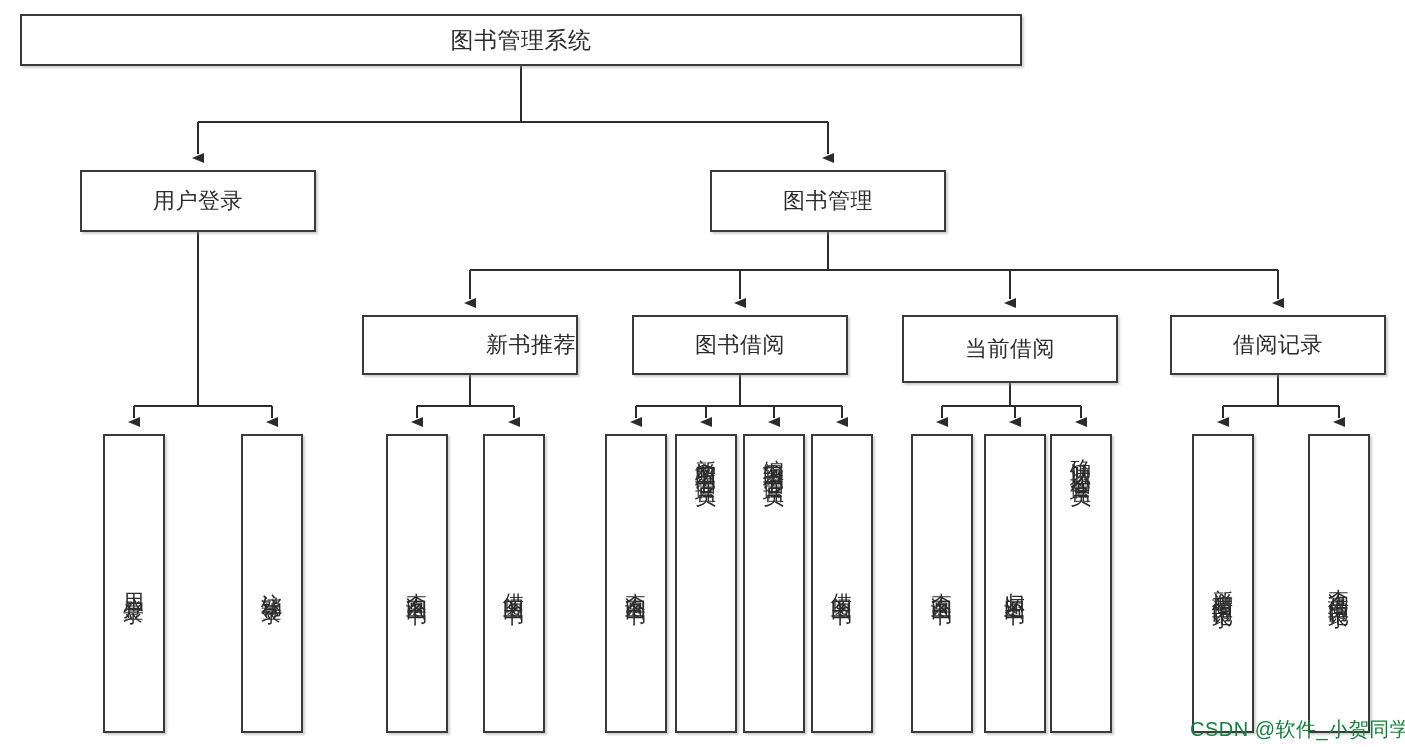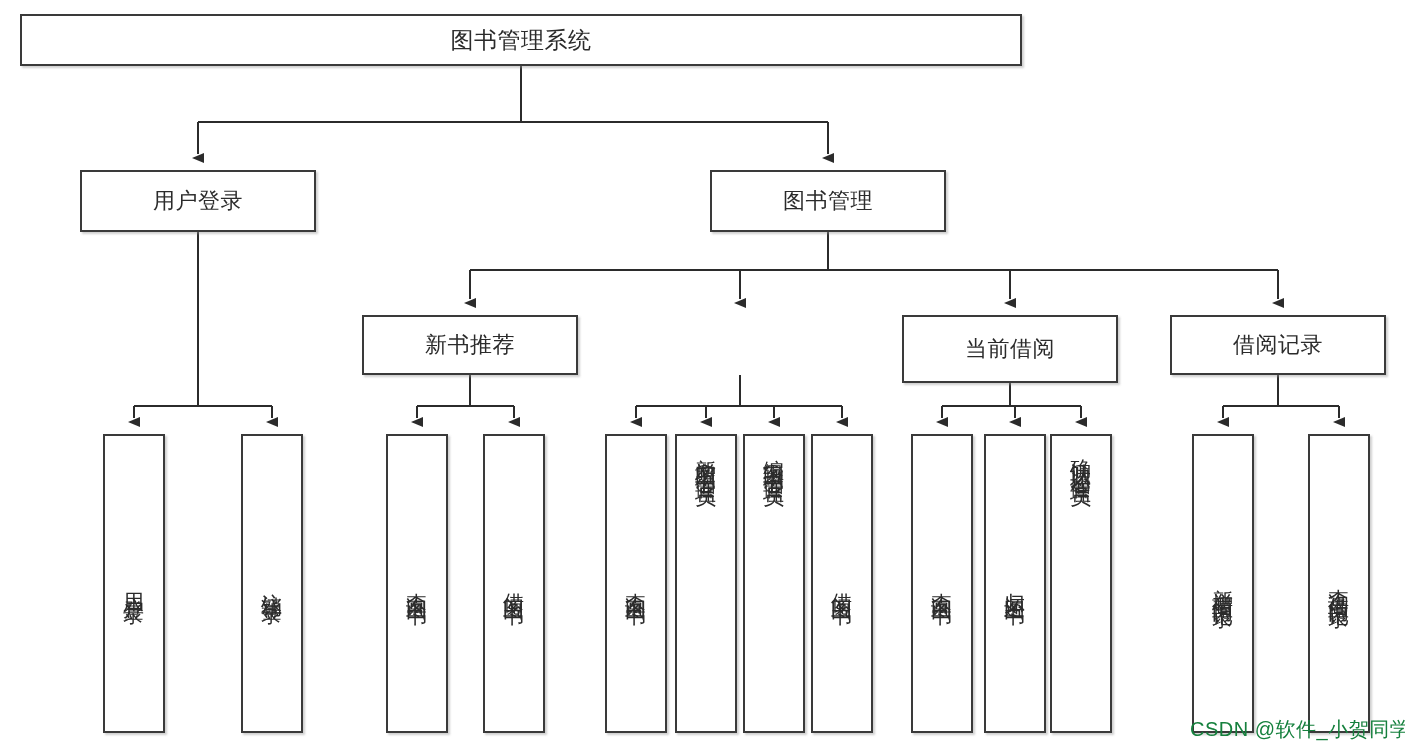--- a/index.html
+++ b/index.html
@@ -157,22 +157,25 @@
     <span class="node-label">图书管理系统</span>
   </div>
 
   <div class="node-box level-1" style="left:80px; top:170px; width:236px; height:62px;">
     <span class="node-label">用户登录</span>
   </div>
   <div class="node-box level-1" style="left:710px; top:170px; width:236px; height:62px;">
     <span class="node-label">图书管理</span>
   </div>
 
-  <div class="node-box level-2" style="left:362px; top:315px; width:216px; height:60px;">
+  <div class="node-box level-2" style="left:362px; top:315px; width:216px; height:60px;justify-content:flex-end;">
     <span class="node-label">新书推荐</span>
+  </div>
+  <div class="node-box level-2" style="left:632px; top:315px; width:216px; height:60px;">
+    <span class="node-label">图书借阅</span>
   </div>
   <div class="node-box level-2" style="left:902px; top:315px; width:216px; height:68px;">
     <span class="node-label">当前借阅</span>
   </div>
   <div class="node-box level-2" style="left:1170px; top:315px; width:216px; height:60px;align-items:center;">
     <span class="node-label">借阅记录</span>
   </div>
 
   <div class="leaf-box" style="left:103px; top:434px; width:62px; height:299px;">
     <span class="leaf-label">用户登录</span>

